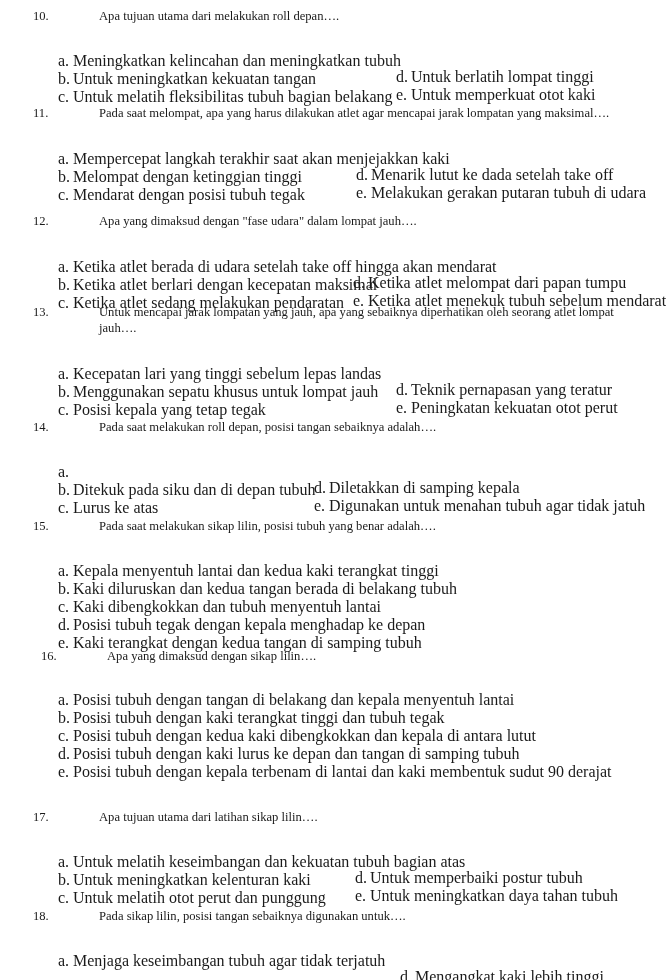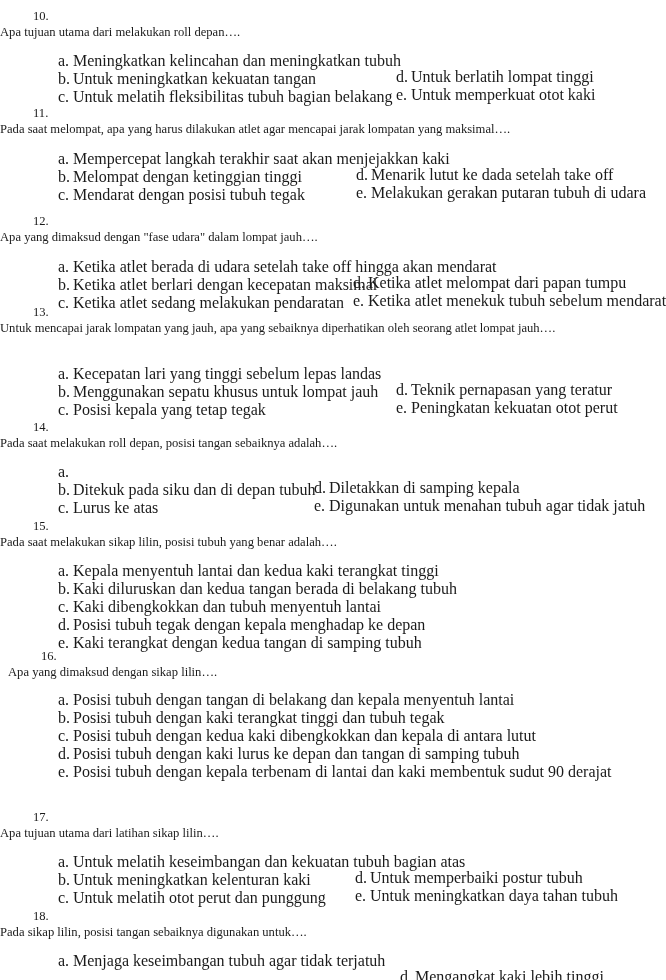--- a/index.html
+++ b/index.html
@@ -25,32 +25,32 @@
 
   
   .question {
     position: relative;
   }
   .q-head {
     display: flex;
     align-items: flex-start;
     font-size: 12.6px;
     line-height: 16px;
-    flex-direction: column;
   }
   .q-num {
     flex: 0 0 auto;
     width: 22px;
     margin-left: 33px;
     text-align: left;
   }
   .q-text {
     flex: 1 1 auto;
     padding-right: 22px;
-    text-align: right;
+    text-align: left;
+    margin-left: 44px;
   }
 
   
   .options {
     position: relative;
     margin-top: 10px;
   }
   .opt {
     display: flex;
     align-items: flex-start;

